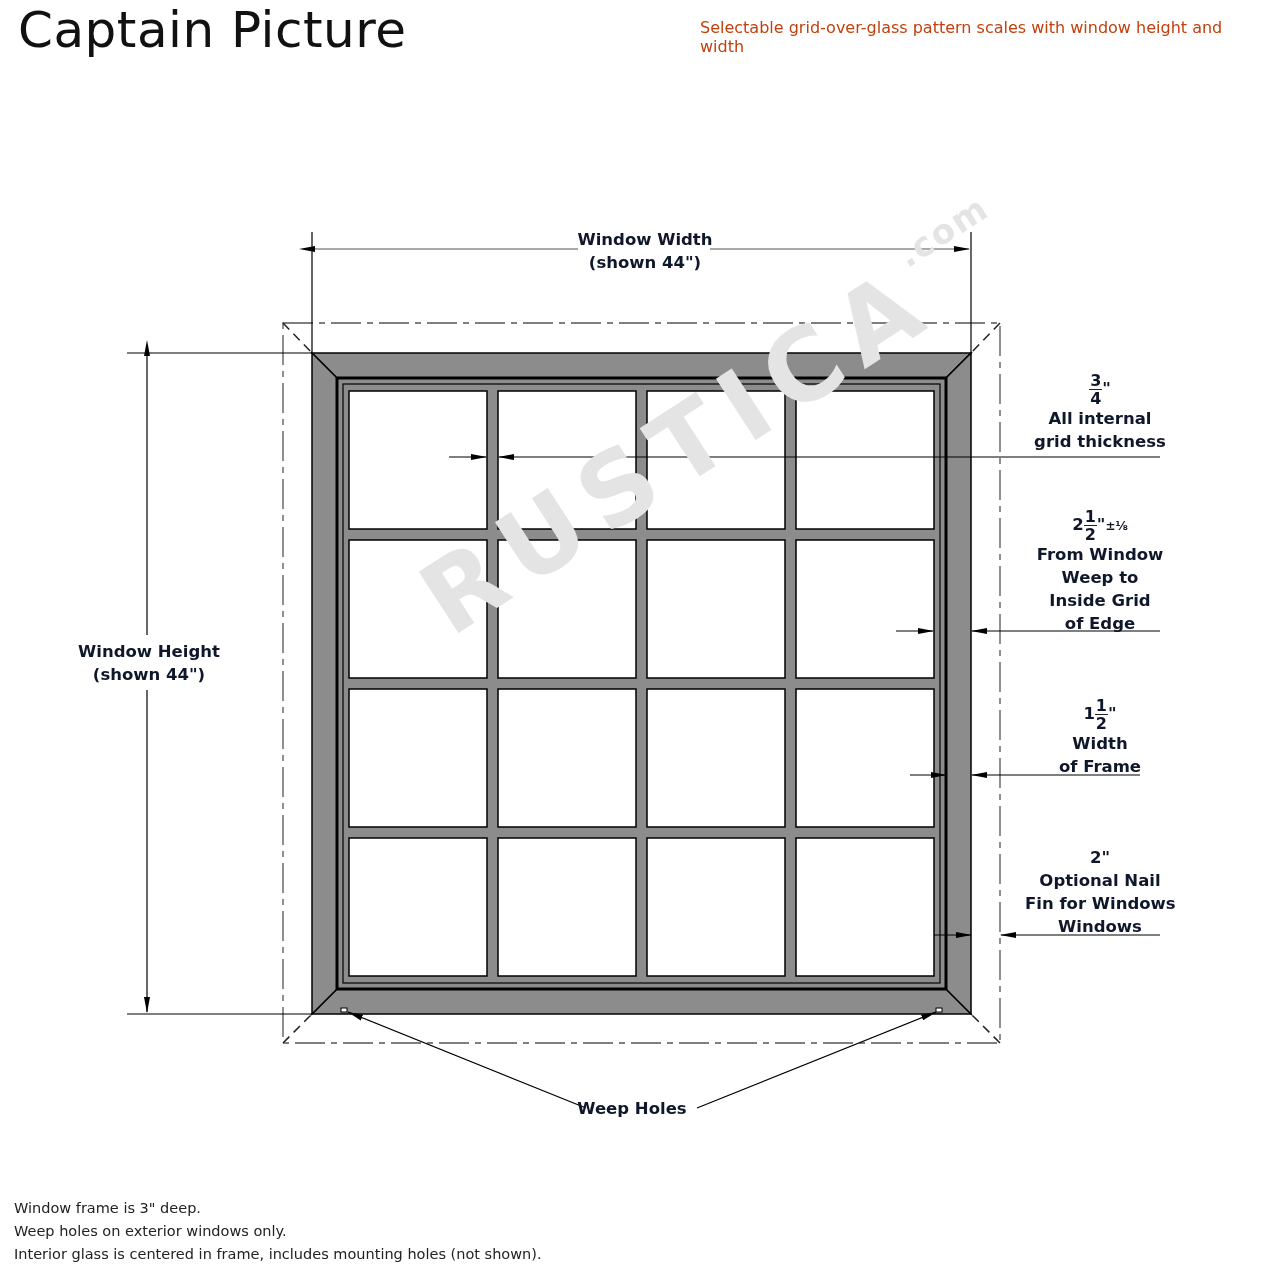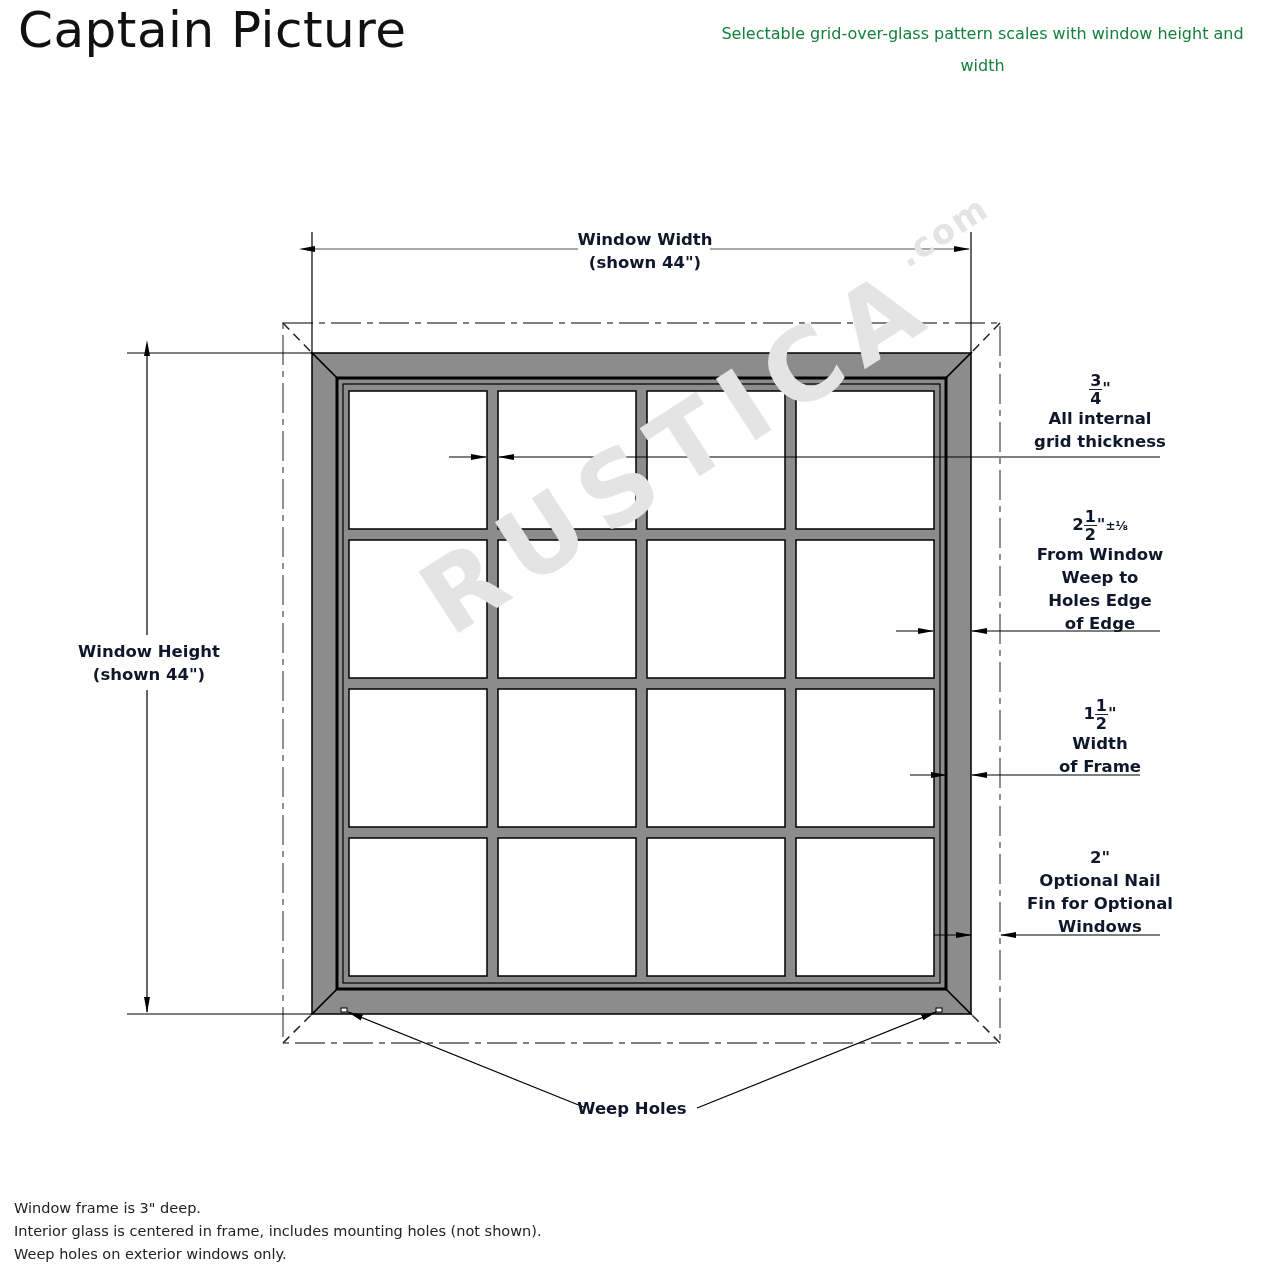--- a/index.html
+++ b/index.html
@@ -1,21 +1,21 @@
 <!DOCTYPE html>
 <html><head>
 <meta charset="utf-8">
 <style>
   html, body { margin: 0; padding: 0; background: #ffffff; }
   body { width: 1275px; height: 1275px; position: relative; overflow: hidden;
          font-family: "DejaVu Sans", "Liberation Sans", sans-serif; color: #111; }
   .title { position: absolute; left: 18px; top: 2px; font-size: 50px; line-height: 57px;
            font-weight: normal; letter-spacing: 0.5px; margin: 0; color: #111; text-align: right; }
-  .subtitle { position: absolute; left: 700px; top: 18px; width: 565px; text-align: center;
-              font-size: 16px; line-height: 32px; color: #15803d; }
+  .subtitle { position: absolute; left: 700px; top: 18px; width: 565px; 
+              font-size: 16px; line-height: 19px; color: #c2410c; }
   .notes { position: absolute; left: 14px; top: 1197px; font-size: 14.5px; line-height: 23px; color: #222; }
   .notes div { white-space: nowrap; }
   svg.drawing { position: absolute; left: 0; top: 0; }
   .lbl { position: absolute; text-align: center; font-size: 16.5px; line-height: 23px; color: #0f172a; white-space: nowrap; font-weight: bold; }
   .frac { display: inline-block; vertical-align: middle; text-align: center; line-height: 17px; font-size: 16px; }
   .frac .num { display: block; border-bottom: 1.3px solid #222; padding: 0 1px; }
   .frac .den { display: block; }
   .watermark { position: absolute; left: 400px; top: 560px; font-family: "DejaVu Sans", sans-serif;
                font-weight: bold; font-size: 100px; letter-spacing: 14px; color: #e4e4e4;
                transform: rotate(-33deg); transform-origin: left top; white-space: nowrap; pointer-events: none; }
@@ -140,36 +140,36 @@
 <div class="lbl" style="left:1030px; top:372px; width:140px;">
   <div><span class="frac"><span class="num">3</span><span class="den">4</span></span><span>"</span></div>
   <div>All internal</div>
   <div>grid thickness</div>
 </div>
 
 <div class="lbl" style="left:1025px; top:508px; width:150px;">
   <div><span>2</span><span class="frac"><span class="num">1</span><span class="den">2</span></span><span>"</span><span style="font-size:12px;">±⅛</span></div>
   <div>From Window</div>
   <div>Weep to</div>
-  <div>Holes Edge</div>
+  <div>Inside Grid</div>
   <div>of Edge</div>
 </div>
 
 <div class="lbl" style="left:1030px; top:697px; width:140px;">
   <div><span>1</span><span class="frac"><span class="num">1</span><span class="den">2</span></span><span>"</span></div>
   <div>Width</div>
   <div>of Frame</div>
 </div>
 
 <div class="lbl" style="left:1025px; top:846px; width:150px;">
   <div>2"</div>
   <div>Optional Nail</div>
-  <div>Fin for Optional</div>
+  <div>Fin for Windows</div>
   <div>Windows</div>
 </div>
 
 <div class="lbl" style="left:572px; top:1097px; width:120px;">Weep Holes</div>
 
 <div class="notes">
   <div>Window frame is 3" deep.</div>
+  <div>Weep holes on exterior windows only.</div>
   <div>Interior glass is centered in frame, includes mounting holes (not shown).</div>
-  <div>Weep holes on exterior windows only.</div>
 </div>
 
 </body></html>

